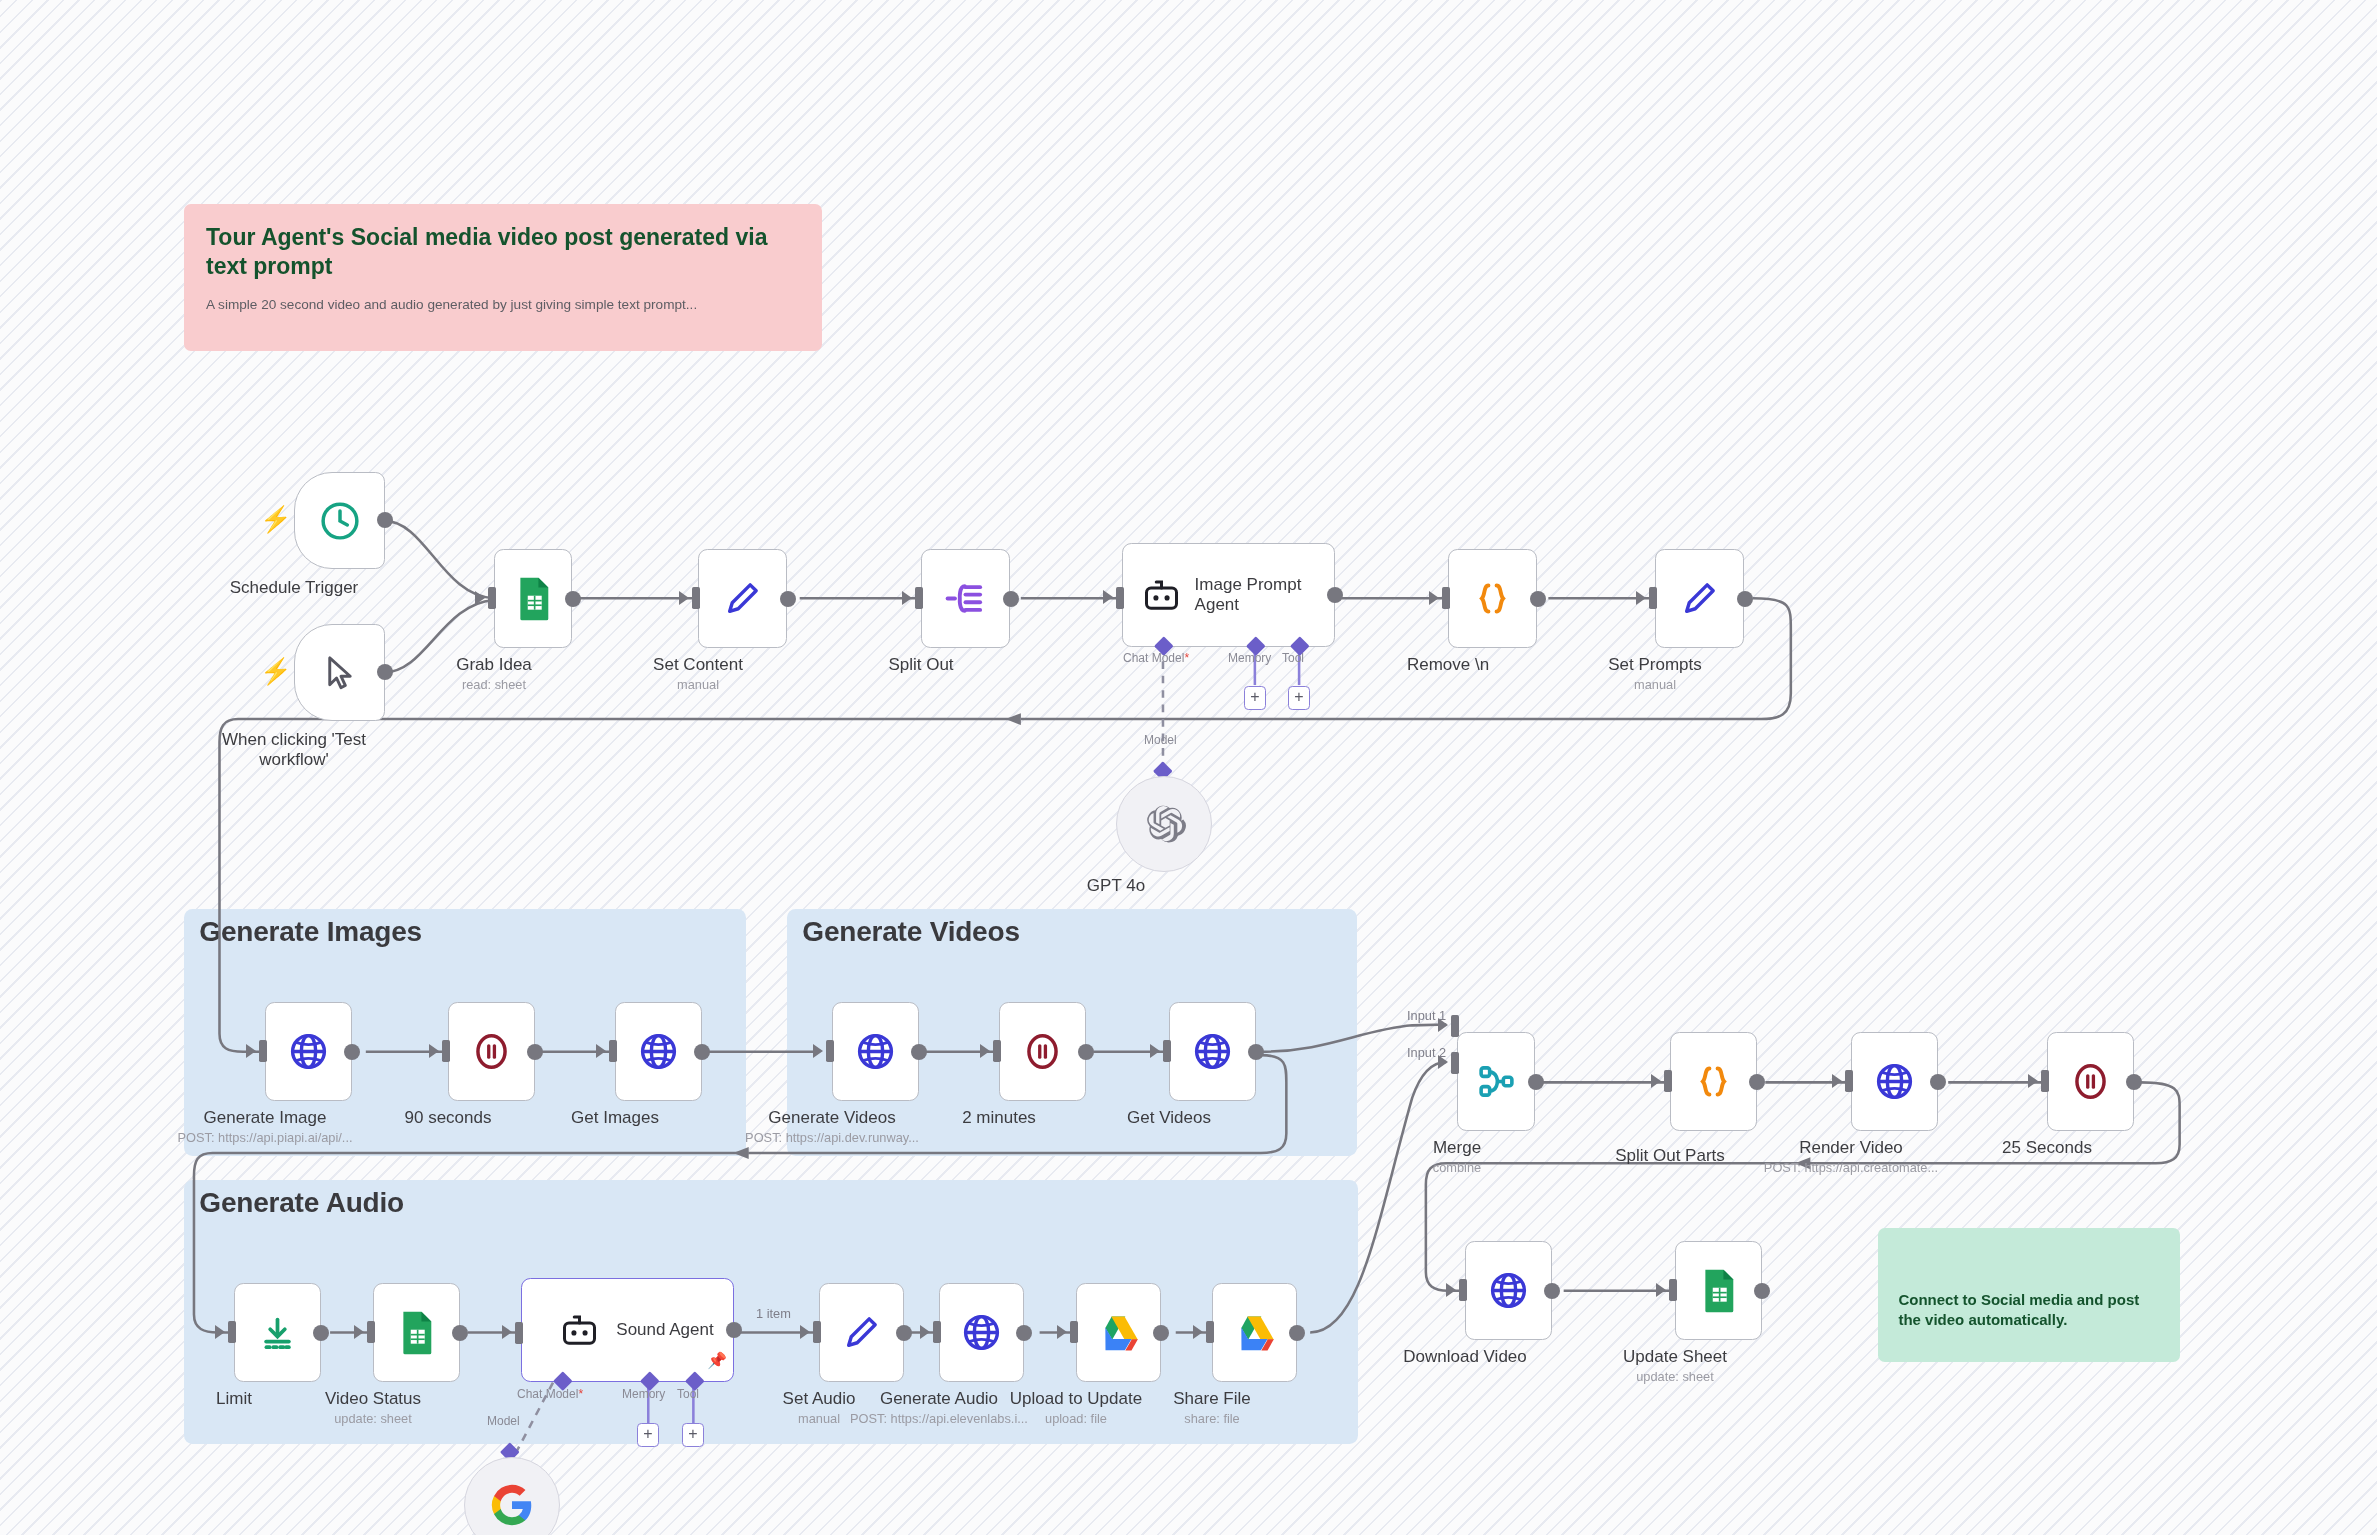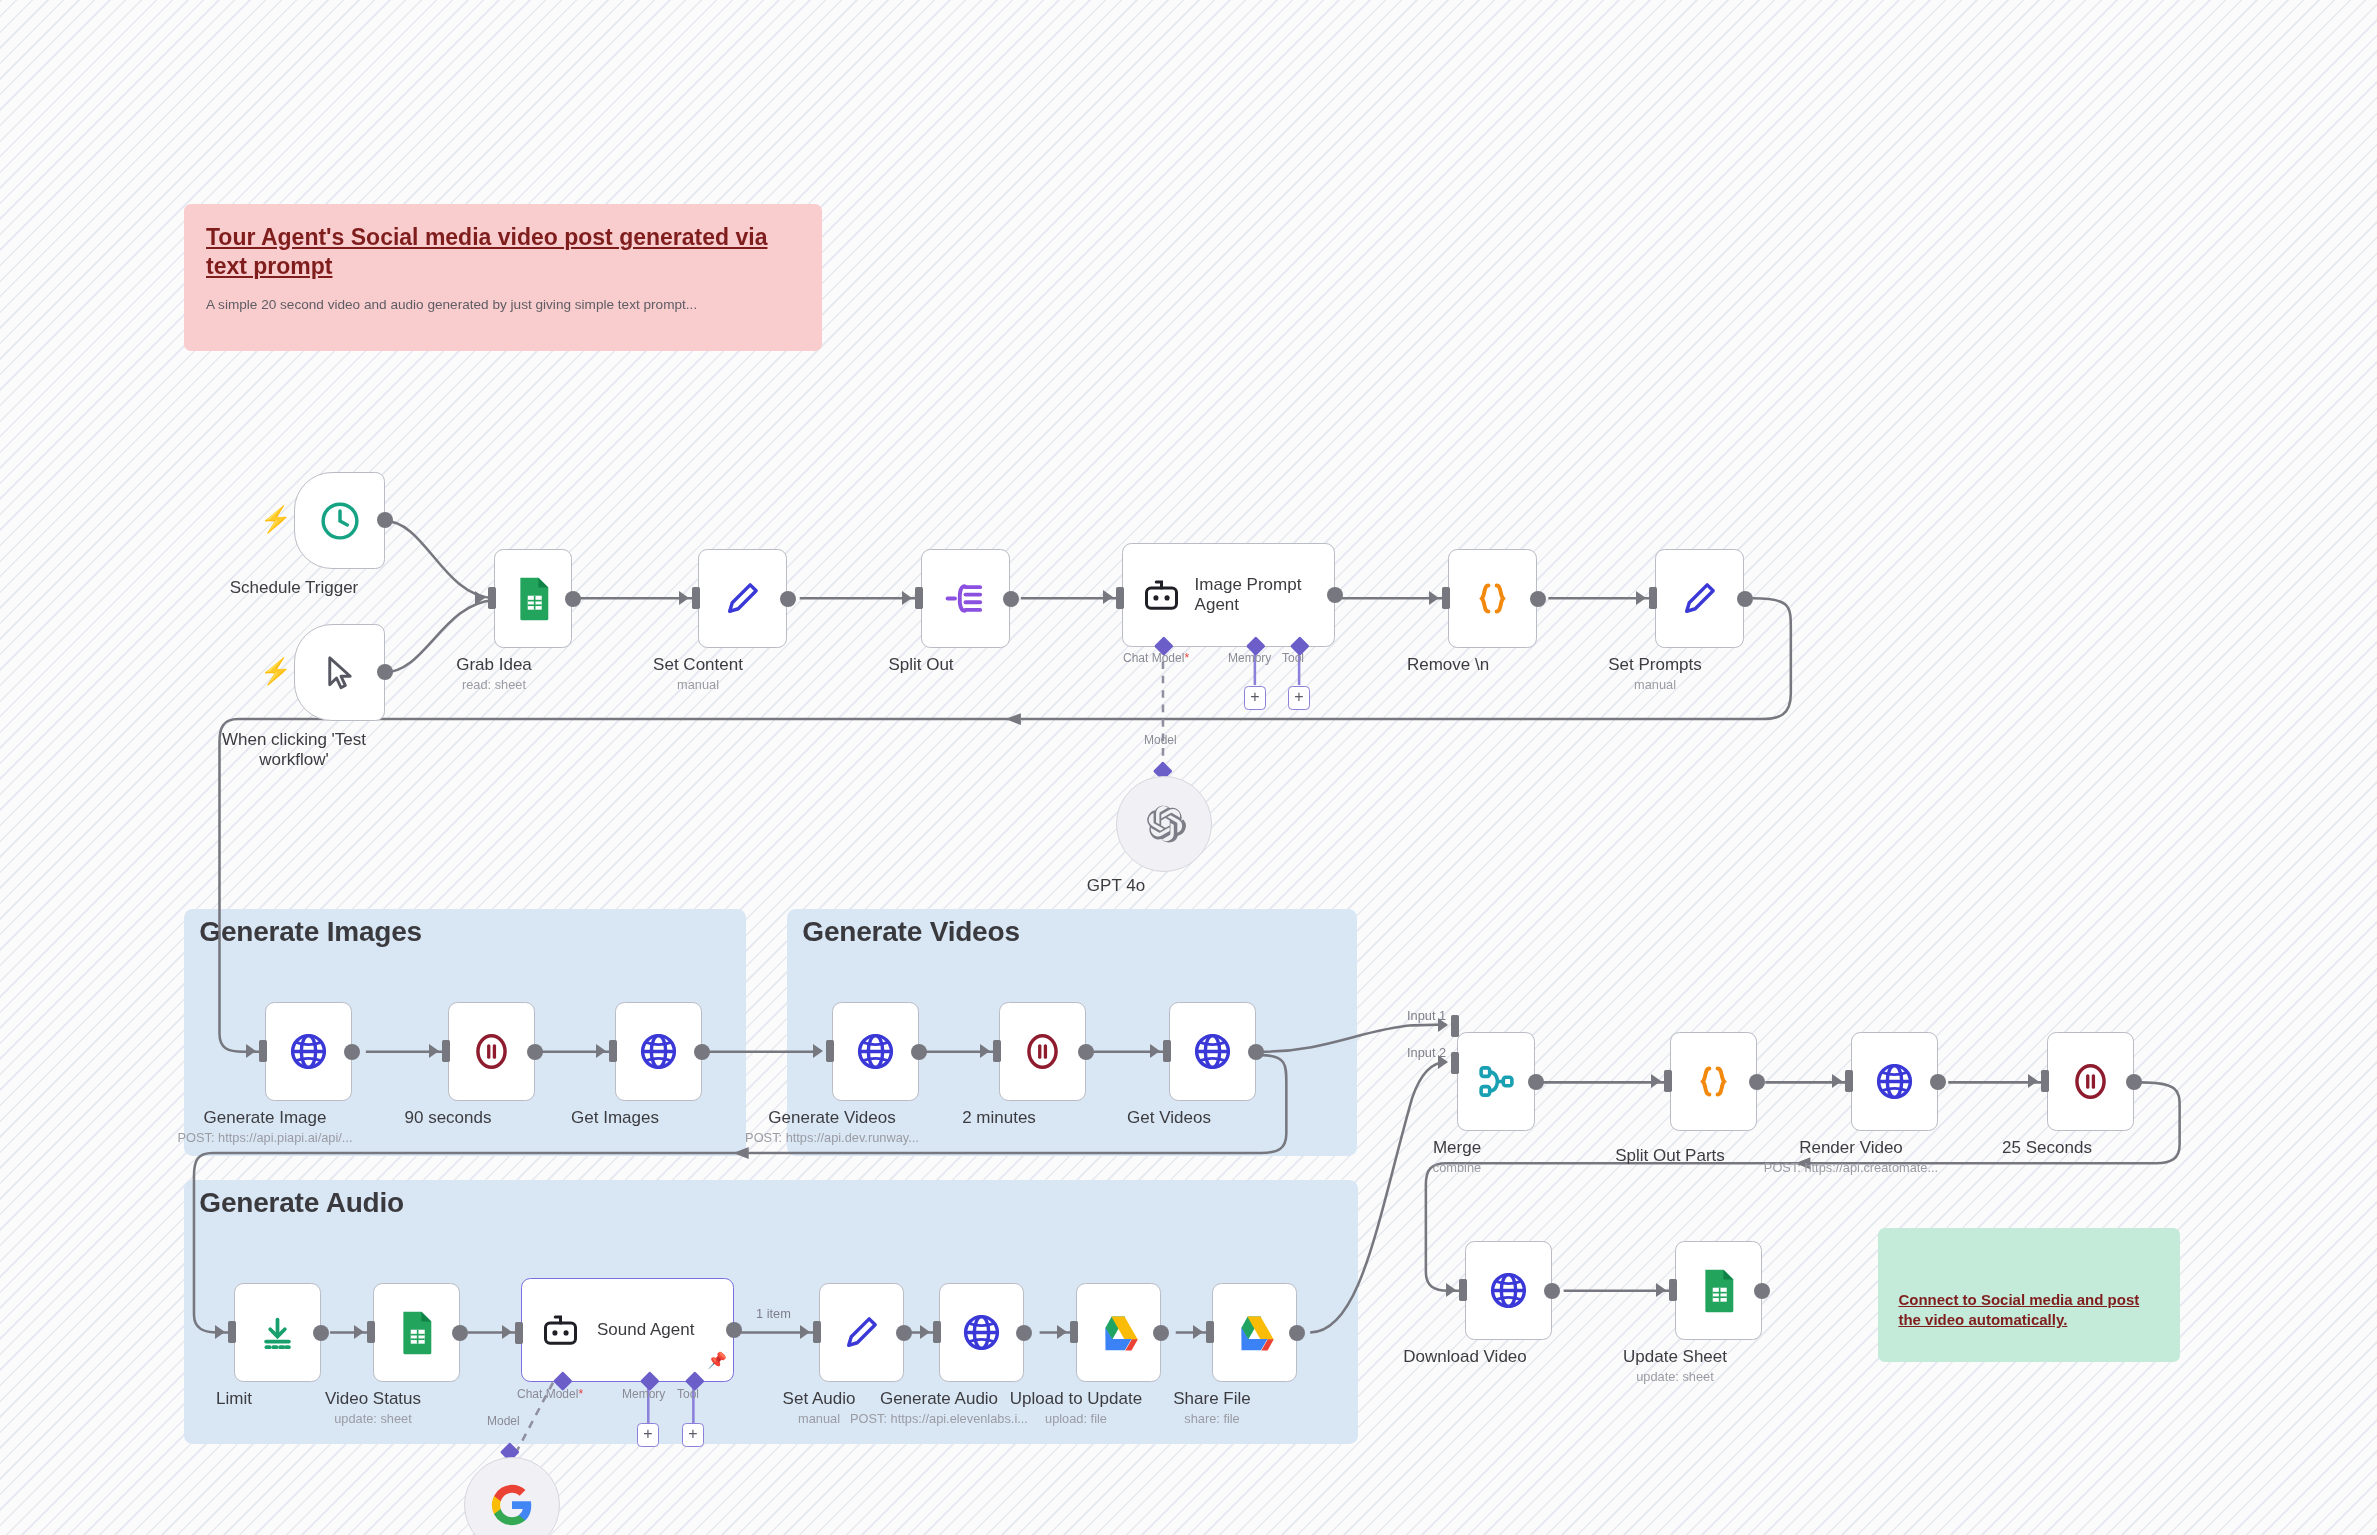--- a/index.html
+++ b/index.html
@@ -8,40 +8,40 @@
     font-family:"Liberation Sans", sans-serif;
     background-color:#fbfbfc;
     background-image:repeating-linear-gradient(135deg,
       rgba(216,220,232,.55) 0px, rgba(216,220,232,.55) 1.7px,
       rgba(255,255,255,0) 1.7px, rgba(255,255,255,0) 11px);
   }
   #canvas{position:relative;width:2377px;height:1536px;}
 
   
   .sticky{position:absolute;border-radius:6.8px;box-sizing:border-box;}
-  .sticky-title{font-weight:bold;color:#7f1d1d;text-decoration:underline;}
+  .sticky-title{font-weight:bold;color:#14532d;}
   .sticky-sub{color:#5d5d63;}
 
   
   .section{position:absolute;border-radius:8.5px;box-sizing:border-box;}
   .section-title{
     position:absolute;left:15.3px;top:6.8px;
     font-size:28px;font-weight:bold;color:#3a3a3e;letter-spacing:-0.2px;
   }
 
   
   .node{position:absolute;}
   .node-box{
     position:absolute;left:0;top:0;
     background:#fff;border:1.7px solid #b9bcc4;border-radius:9.4px;
     box-sizing:border-box;
     display:flex;align-items:center;justify-content:center;
   }
   .node-box.trigger{border-radius:38px 9.4px 9.4px 38px;}
-  .node-box.agent{border:1.7px solid #7b6fe0;border-radius:9.4px;justify-content:flex-start;}
+  .node-box.agent{border:1.7px solid #7b6fe0;border-radius:9.4px;justify-content:center;}
   .node-box.wide{justify-content:flex-start;}
   .node-label{
     position:absolute;text-align:center;left:50%;transform:translateX(-50%);
     font-size:17px;color:#3c3c40;white-space:nowrap;font-weight:500;
   }
   .node-label.two-line{white-space:normal;width:162px;line-height:1.15;}
   .node-sub{
     position:absolute;text-align:center;left:50%;transform:translateX(-50%);
     font-size:12.8px;color:#9b9ba3;white-space:nowrap;
   }

